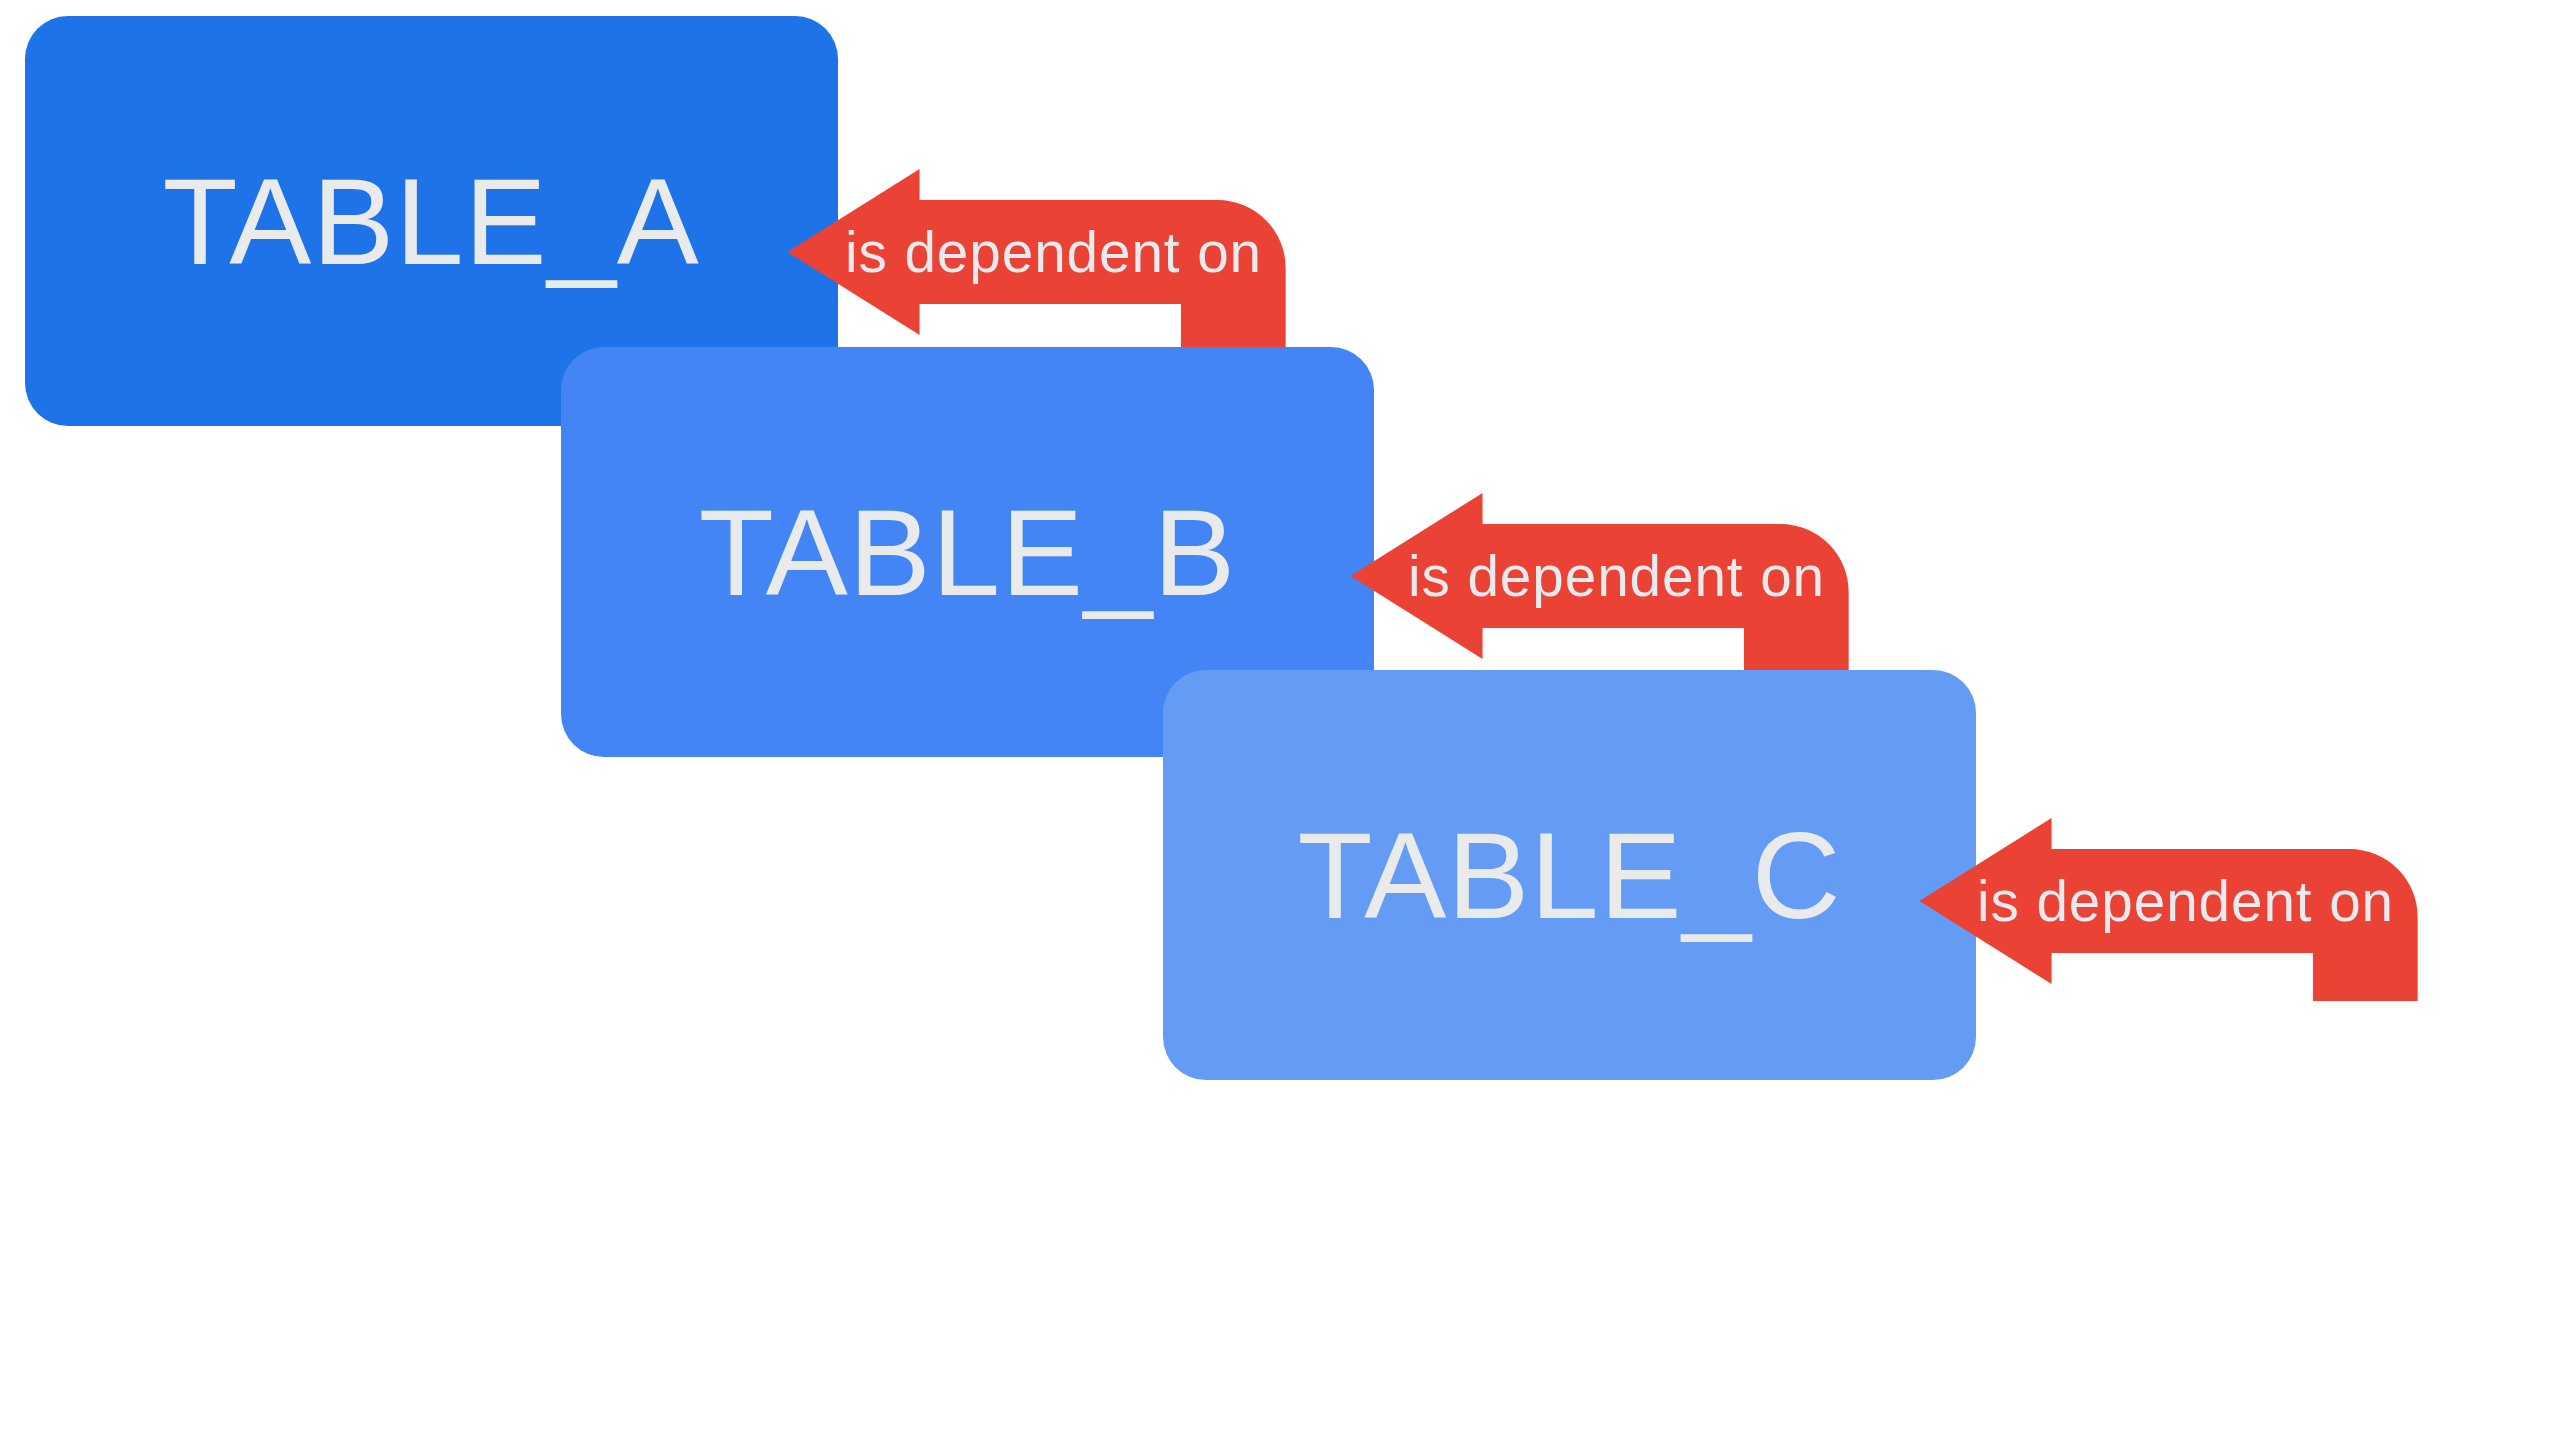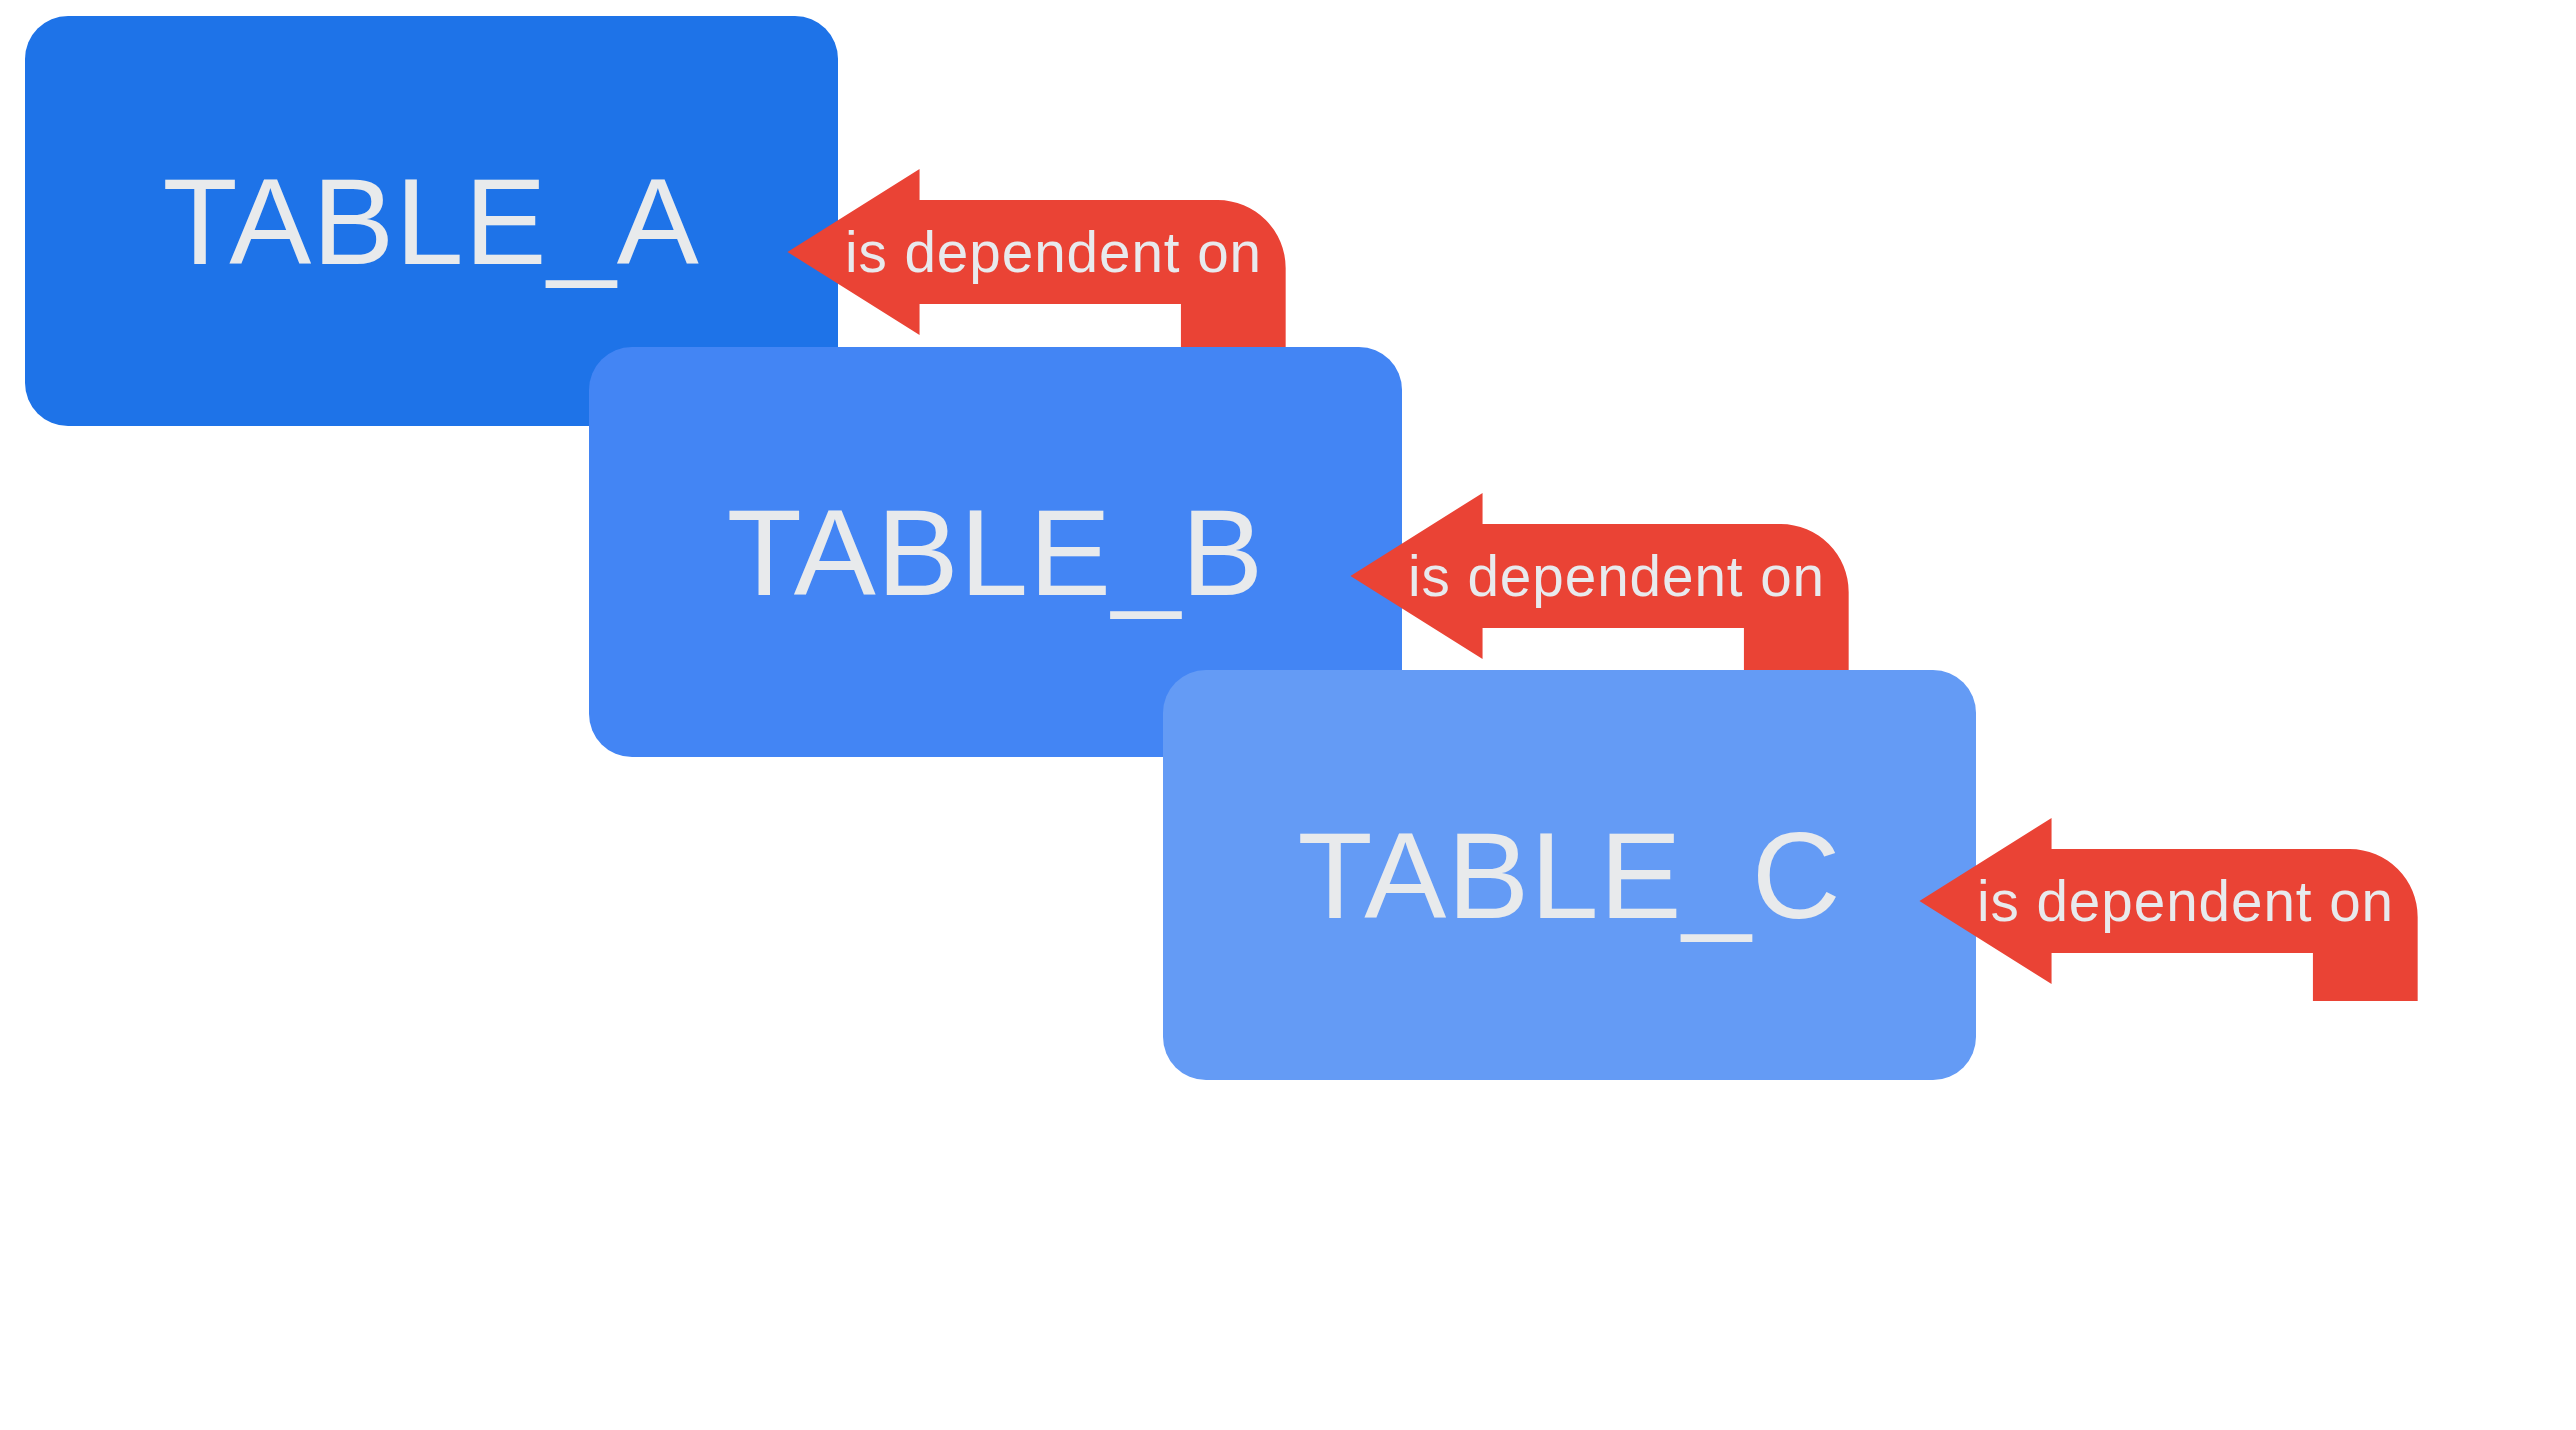--- a/index.html
+++ b/index.html
@@ -19,21 +19,21 @@
   }
   .table-label{
     color:#e8eaec;
     font-size:123px;
     font-weight:400;
     letter-spacing:0.9px;
     line-height:1;
     white-space:nowrap;
   }
   .box-a{left:24.6px;top:16px;background:#1e73e8;z-index:1;}
-  .box-b{left:589px;top:347px;background:#4385f4;z-index:3;}
+  .box-b{left:561px;top:347px;background:#4385f4;z-index:3;}
   .box-c{left:1163px;top:670px;background:#649bf5;z-index:5;}
   .box-d{left:1729px;top:992px;background:#89b2f8;z-index:7;}
   .dep-arrow{position:absolute;width:501px;height:184px;}
   .arrow-1{left:787px;top:168px;z-index:2;}
   .arrow-2{left:1350px;top:492px;z-index:4;}
   .arrow-3{left:1919px;top:817px;z-index:6;}
   .dep-arrow text{
     font-family:"Liberation Sans", sans-serif;
     font-size:60px;
     letter-spacing:1px;

